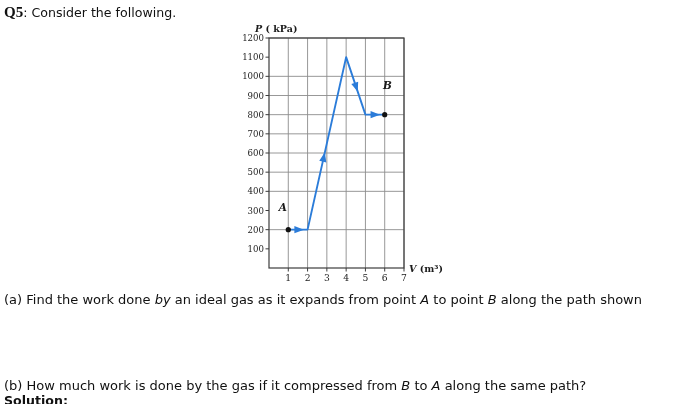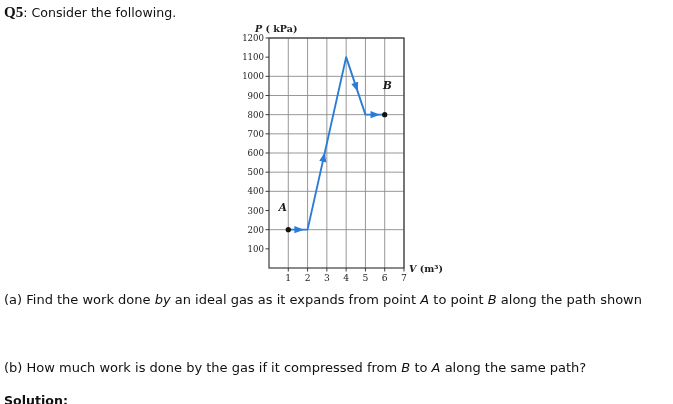--- a/index.html
+++ b/index.html
@@ -18,21 +18,21 @@
     font-weight: bold;
     font-size: 15px;
   }
   .para {
     left: 4px;
     font-size: 13px;
     line-height: 17.5px;
     width: 668px;
   }
   .qa { top: 291px; }
-  .qb { top: 359px; }
+  .qb { top: 377px; }
   .solution { top: 392px; font-size: 12.6px; font-weight: bold; }
   .it { font-style: italic; }
   #pv-svg { position: absolute; left: 230px; top: 18px; }
   #pv-svg text {
     font-family: "DejaVu Serif", "Liberation Serif", serif;
     fill: #1b1b1b;
   }
   .tick-label { font-size: 8.6px; }
   .xtick-label { font-size: 9.2px; }
   .pt-label { font-size: 10.5px; font-weight: bold; font-style: italic; }

